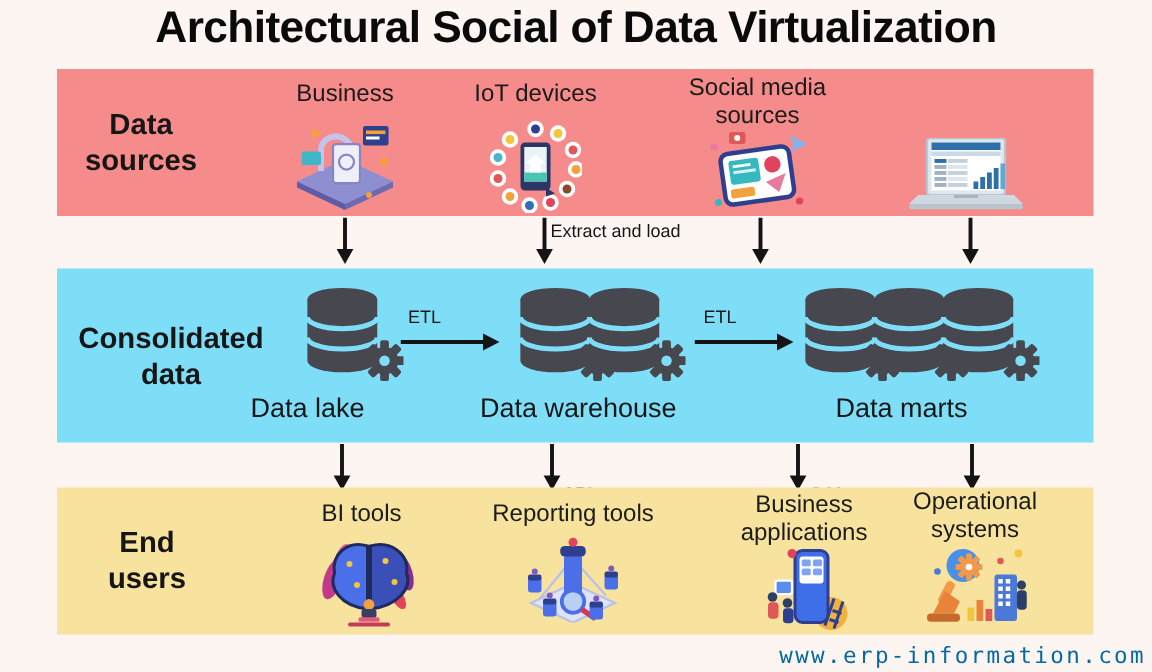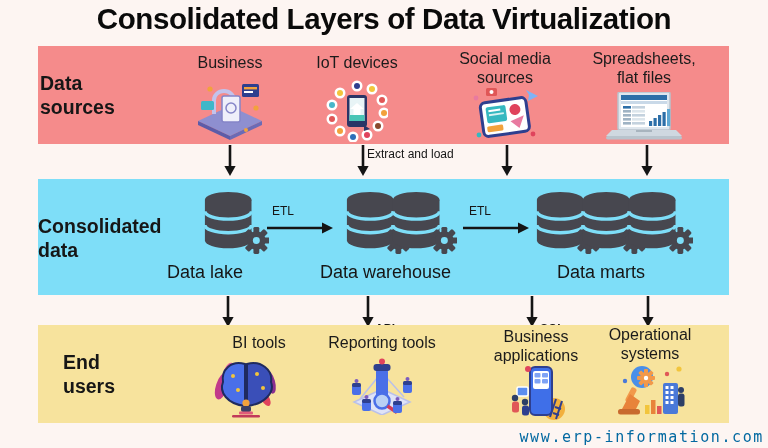--- a/index.html
+++ b/index.html
@@ -8,21 +8,21 @@
     font-family:"Liberation Sans","DejaVu Sans",sans-serif;color:#141414;
   }
   .title{
     position:absolute;top:2px;left:0;width:768px;text-align:center;
     font-size:29.5px;font-weight:800;letter-spacing:-0.4px;color:#0a0a0a;margin:0;
   }
   .band{position:absolute;left:38px;width:691px;}
   .band-sources{top:46px;height:98px;background:#f58b8b;}
   .band-consolidated{top:179px;height:116px;background:#7edef8;}
   .band-endusers{top:325px;height:98px;background:#f7e39d;}
-  .blabel{position:absolute;font-weight:700;font-size:19.5px;line-height:23.5px;color:#161616;}
+  .blabel{position:absolute;text-align:center;font-weight:700;font-size:19.5px;line-height:23.5px;color:#161616;}
   .ilabel{position:absolute;text-align:center;font-size:16px;line-height:18.5px;font-weight:500;color:#1b1b1b;}
   .clabel{position:absolute;text-align:left;font-size:18px;line-height:20px;font-weight:500;color:#161616;}
   .flowlabel{position:absolute;font-size:12px;color:#161616;}
   .bold{font-weight:600;margin-top:24px;}
   .icon{position:absolute;}
   .arrow{position:absolute;}
   .cylgroup{position:absolute;display:flex;}
   .cylgroup svg{margin-right:-22px;}
   .cylgroup svg:last-child{margin-right:0;}
   .watermark{
@@ -53,21 +53,21 @@
     </g>
     <g id="varrow">
       <line x1="8" y1="0" x2="8" y2="22" stroke="#141414" stroke-width="2.6"></line>
       <polygon points="8,31 2.4,21 13.6,21" fill="#141414"></polygon>
     </g>
   </defs>
 </svg>
 
 <div class="stage">
 
-  <h1 class="title">Consolidated Layers of Data Virtualization</h1>
+  <h1 class="title">Architectural Social of Data Virtualization</h1>
 
   <div class="band band-sources">
     <div class="blabel" style="left:2px;top:26px;width:108px">Data sources</div>
 
     <div class="ilabel" style="left:132px;top:8px;width:120px">Business</div>
     <svg class="icon" style="left:158px;top:32px" width="68" height="62" viewBox="0 0 68 62">
       <polygon points="34,28 66,43 34,58 2,43" fill="#8e8fd0"></polygon>
       <polygon points="2,43 34,58 34,62 2,47" fill="#5c5ca8"></polygon>
       <polygon points="66,43 34,58 34,62 66,47" fill="#6b6bb5"></polygon>
       <path d="M18 36 v-14 a10 9 0 0 1 20 0 v4" stroke="#c3c3ec" stroke-width="4" fill="none"></path>
@@ -128,21 +128,20 @@
         <rect x="14" y="36" width="16" height="6" rx="1.5" fill="#f2a23c"></rect>
       </g>
       <rect x="14" y="0" width="11" height="8" rx="1.5" fill="#e05757"></rect>
       <circle cx="19.5" cy="4" r="2" fill="#ffffff"></circle>
       <polygon points="54,2 66,8 56,13 57,7" fill="#7fb3f5"></polygon>
       <circle cx="4" cy="10" r="2.4" fill="#e87aa0"></circle>
       <circle cx="7" cy="47" r="2.4" fill="#35b8c0"></circle>
       <circle cx="61" cy="46" r="2.4" fill="#e0435c"></circle>
     </svg>
 
-    <div class="ilabel" style="left:544px;top:4px;width:124px">Spreadsheets, flat files</div>
     <svg class="icon" style="left:568px;top:46px" width="76" height="48" viewBox="0 0 76 48">
       <rect x="12" y="0" width="52" height="38" rx="2" fill="#dfe7ee" stroke="#b9c4cd" stroke-width="1.5"></rect>
       <rect x="15" y="3" width="46" height="32" fill="#ffffff"></rect>
       <rect x="15" y="3" width="46" height="5" fill="#2d6fa8"></rect>
       <rect x="15" y="9" width="46" height="3" fill="#c9d9e8"></rect>
       <g>
         <rect x="17" y="14" width="8" height="2.6" fill="#2d6fa8"></rect>
           <rect x="26" y="14" width="13" height="2.6" fill="#c4d2de"></rect>
         <rect x="17" y="18" width="8" height="2.6" fill="#9fb3c4"></rect>
           <rect x="26" y="18" width="13" height="2.6" fill="#dde6ec"></rect>
@@ -237,21 +236,21 @@
     </svg>
   <svg class="arrow" style="left:640px;top:296px" width="16" height="31">
       <use href="#varrow"></use>
     </svg>
   <div class="flowlabel bold" style="left:375px;top:298px">APIs</div>
   <div class="flowlabel bold" style="left:540px;top:298px">SQL</div>
 
   <div class="band band-endusers">
     <div class="blabel" style="left:25px;top:26px;width:70px">End users</div>
 
-    <div class="ilabel" style="left:161px;top:9px;width:120px">BI tools</div>
+    <div class="ilabel" style="left:143px;top:9px;width:120px">BI tools</div>
     <svg class="icon" style="left:175px;top:30px" width="66" height="64" viewBox="0 0 66 62">
       <ellipse cx="9" cy="30" rx="6" ry="14" fill="#c13a8a" transform="rotate(18 9 30)"></ellipse>
       <ellipse cx="57" cy="26" rx="5" ry="12" fill="#8a2f8f" transform="rotate(-16 57 26)"></ellipse>
       <ellipse cx="15" cy="15" rx="4" ry="9" fill="#e05c9c" transform="rotate(25 15 15)"></ellipse>
       <ellipse cx="52" cy="42" rx="4" ry="9" fill="#e0435c" transform="rotate(-30 52 42)"></ellipse>
       <path d="M32 8 C18 4 8 14 10 26 C6 36 14 48 32 50 Z" fill="#4a6fe8" stroke="#1f2a5e" stroke-width="2"></path>
       <path d="M34 8 C48 4 60 14 58 26 C62 36 52 48 34 50 Z" fill="#3a4fb8" stroke="#1f2a5e" stroke-width="2"></path>
       <line x1="33" y1="8" x2="33" y2="50" stroke="#1f2a5e" stroke-width="2"></line>
       <circle cx="20" cy="20" r="2" fill="#f2c53c"></circle>
         <circle cx="25" cy="34" r="2" fill="#f2c53c"></circle>

